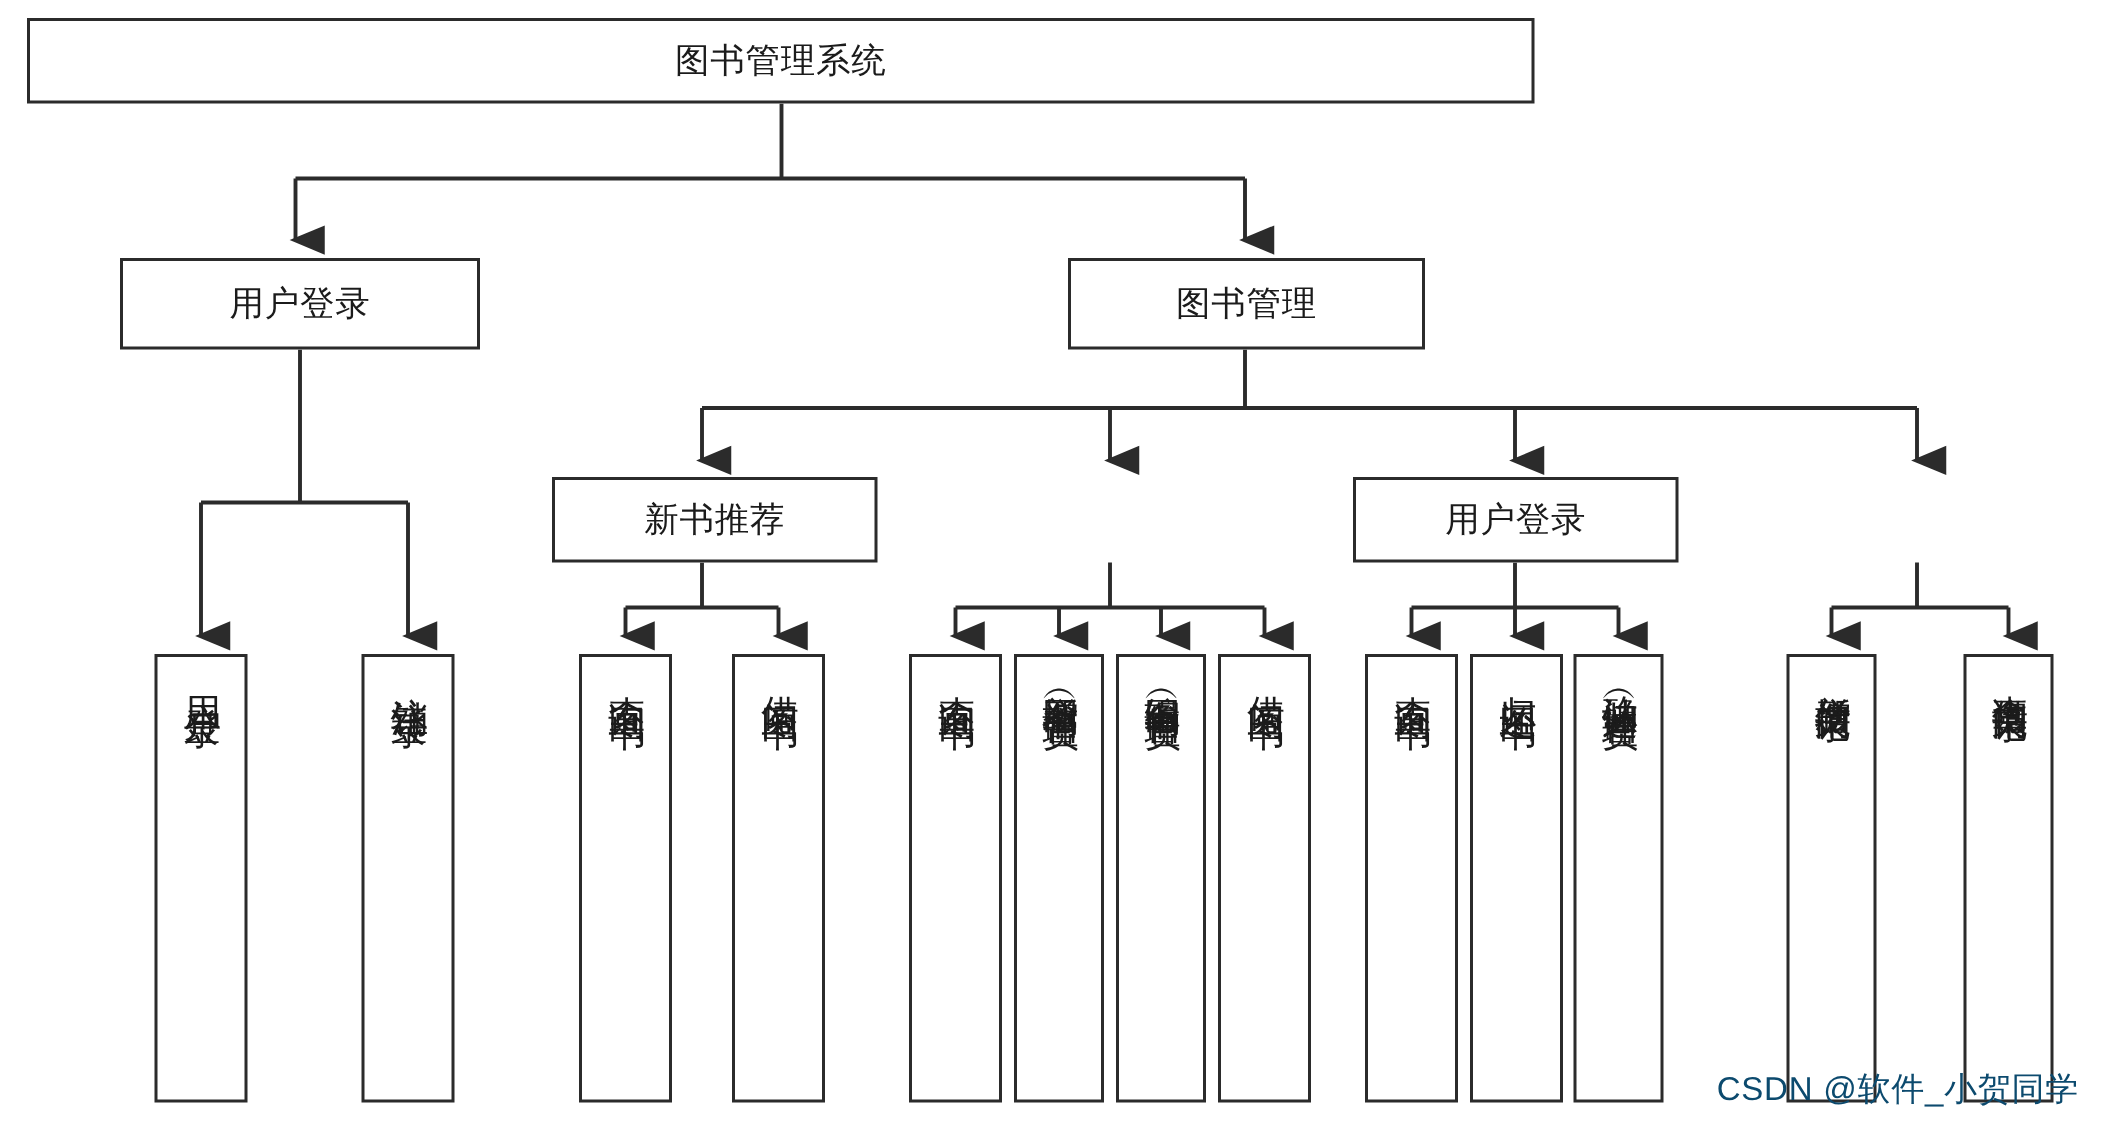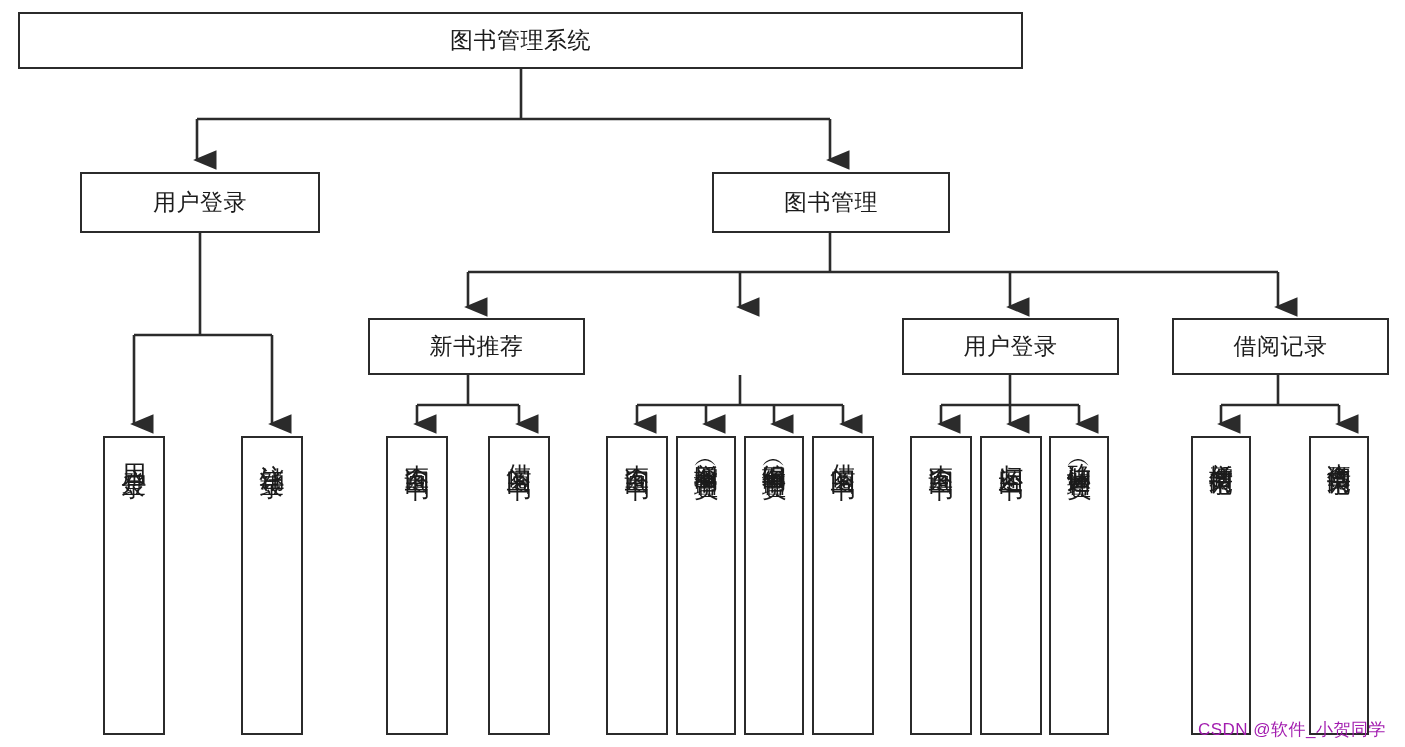--- a/index.html
+++ b/index.html
@@ -65,22 +65,22 @@
     white-space: nowrap;
   }
   .node.v.tall-text .node-label {
     font-size: 24px;
     letter-spacing: 2px;
   }
   #watermark {
     position: absolute;
     right: 8px;
     bottom: 6px;
-    font-size: 17px;
-    color: #a21caf;
+    font-size: 22px;
+    color: #0c4a6e;
     letter-spacing: 0.5px;
     white-space: nowrap;
     user-select: none;
   }
 </style>
 </head>
 <body>
 
 <div id="diagram-root">
 
@@ -148,23 +148,20 @@
 
   <div class="node h" style="left:368px; top:318px; width:217px; height:57px;">
     <span class="node-label">新书推荐</span>
   </div>
 
 
   <div class="node h" style="left:902px; top:318px; width:217px; height:57px;">
     <span class="node-label">用户登录</span>
   </div>
 
-  <div class="node h" style="left:1172px; top:318px; width:217px; height:57px;">
-    <span class="node-label">借阅记录</span>
-  </div>
 
   <div class="node v" style="left:103px; top:436px; width:62px; height:299px;">
     <span class="node-label">用户登录</span>
   </div>
 
   <div class="node v" style="left:241px; top:436px; width:62px; height:299px;">
     <span class="node-label">注销登录</span>
   </div>
 
   <div class="node v" style="left:386px; top:436px; width:62px; height:299px;">

